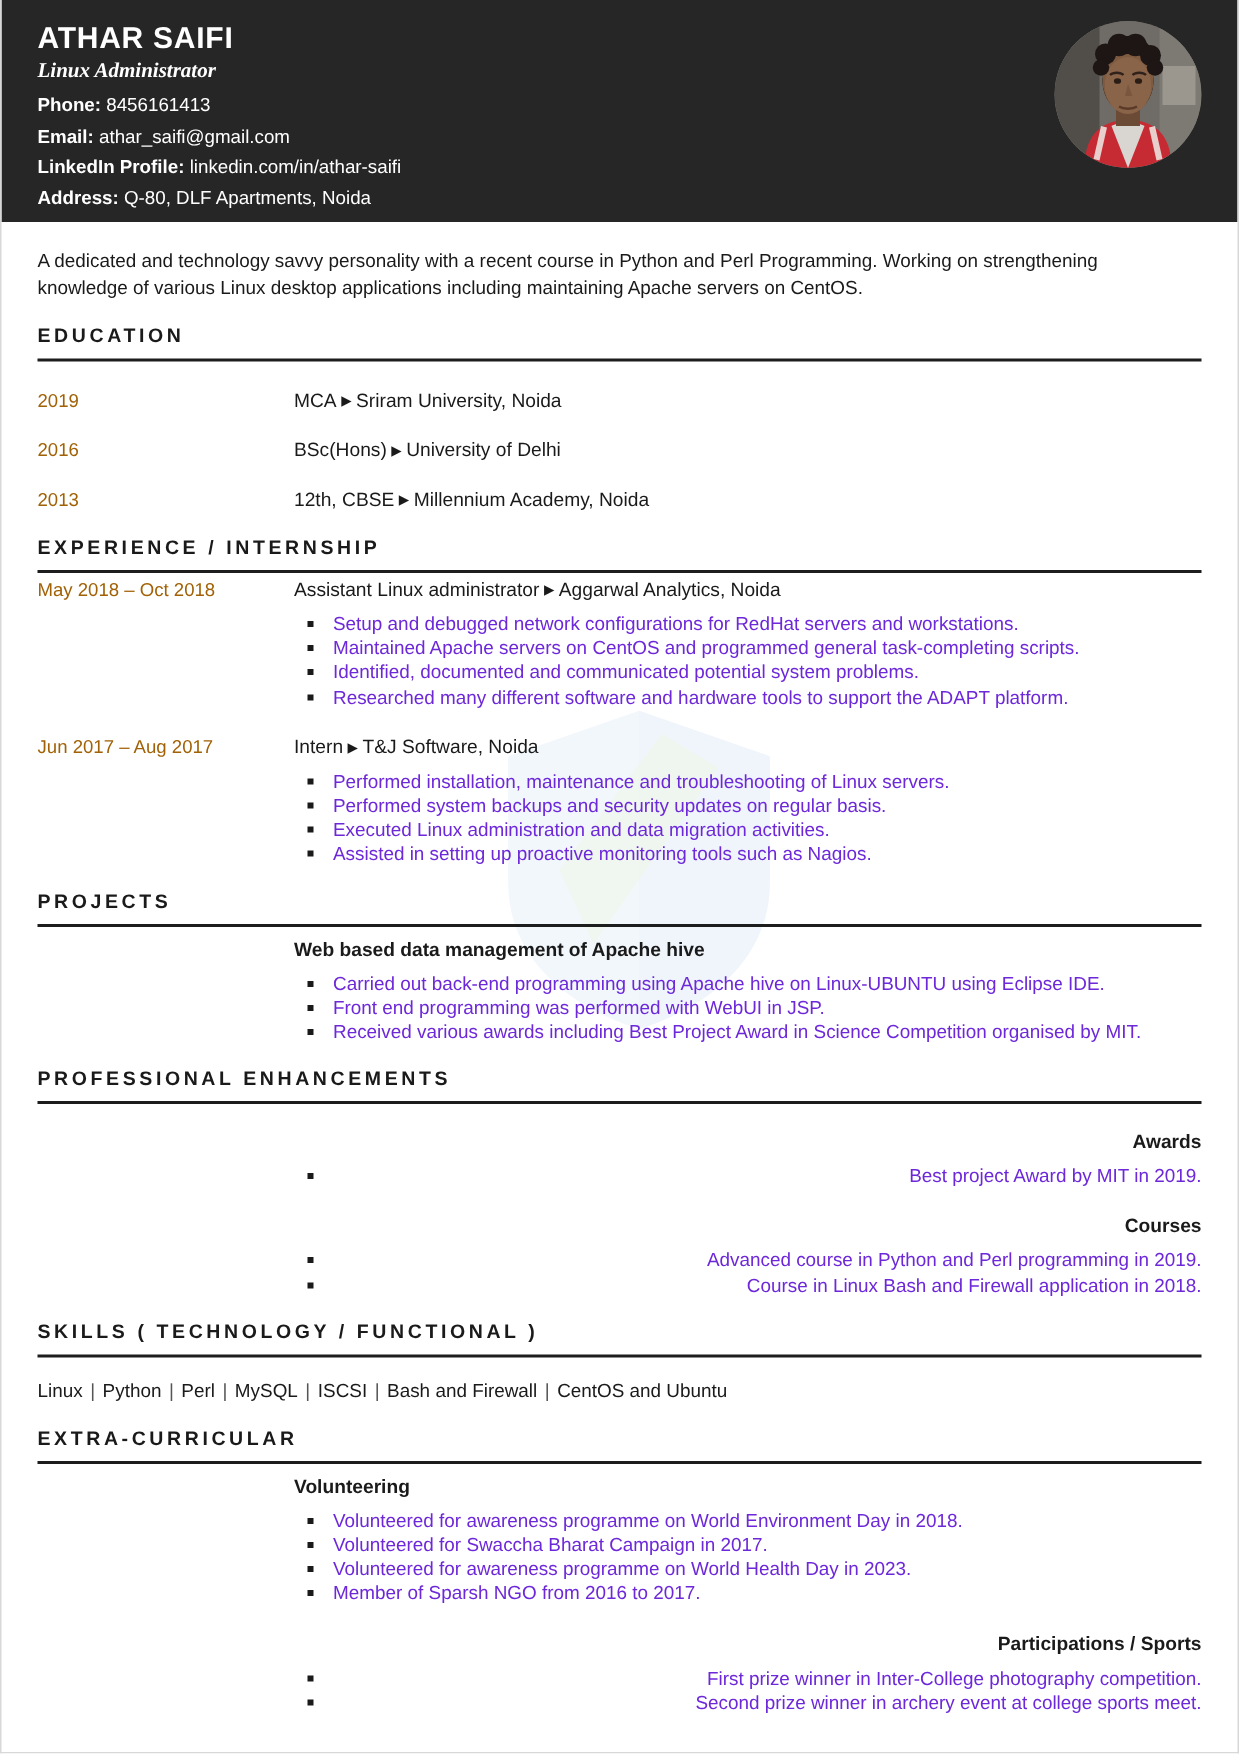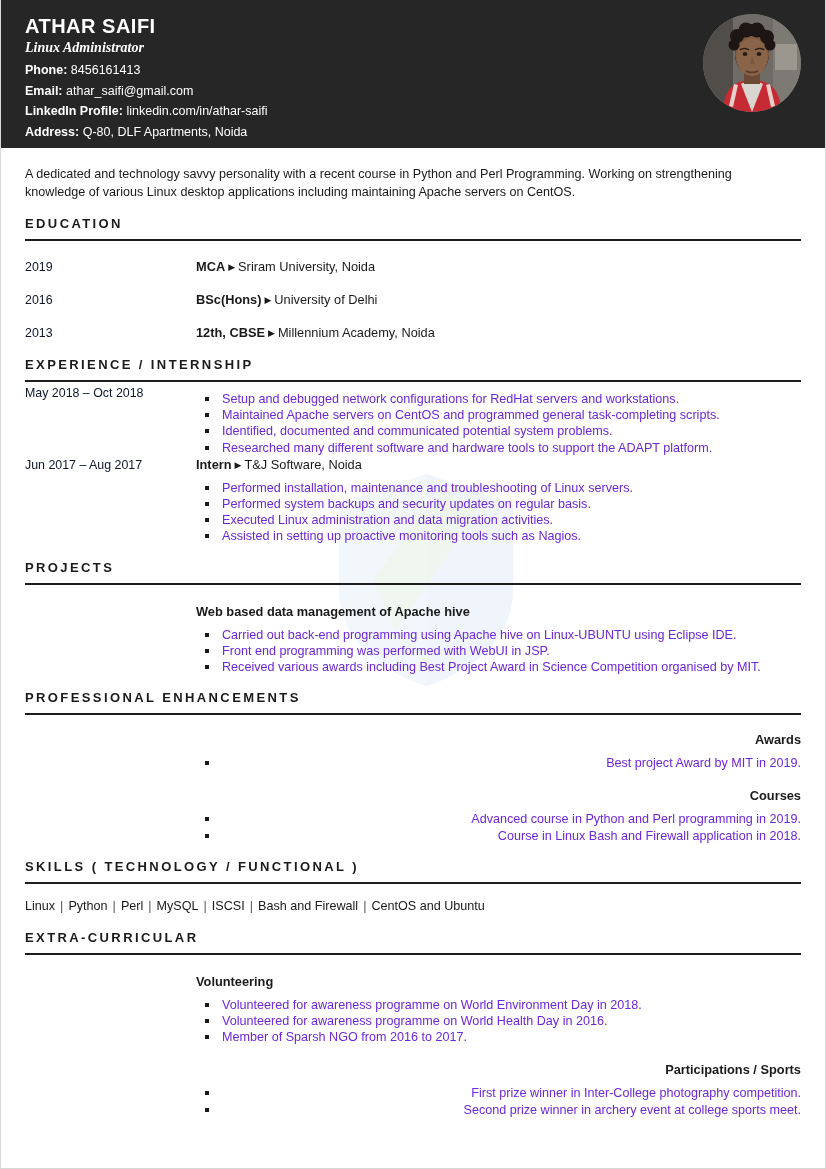--- a/index.html
+++ b/index.html
@@ -112,33 +112,33 @@
   
   .row {
     display: flex;
     align-items: flex-start;
   }
   .row-date {
     width: 171px;
     flex: 0 0 171px;
     font-size: 12.4px;
     line-height: 17px;
-    color: #0f172a;
+    color: #a16207;
     padding-top: 1px;
   }
   .row-main {
     flex: 1 1 auto;
     min-width: 0;
   }
   .entry-title {
     font-size: 12.8px;
     line-height: 17px;
     color: #1a1a1a;
   }
-  .entry-title .bold { font-weight: bold; }
+  .entry-title .bold { font-weight: normal; }
   .tri {
     display: inline-block;
     font-size: 9px;
     line-height: 9px;
     color: #1a1a1a;
     transform: translateY(-1px);
     margin: 0 3px;
   }
 
   ul.bullets {
@@ -166,40 +166,40 @@
   .sub-head {
     font-size: 12.8px;
     font-weight: bold;
     line-height: 17px;
     color: #1a1a1a;
   }
 
   .edu-row { margin-top: 15px; }
   .edu-row.first { margin-top: 17px; }
 
-  .exp-block { }
+  .exp-block { margin-top: 16px; }
   .exp-block.first { margin-top: 2px; }
 
   .skills-line {
     text-align: left;
     font-size: 12.6px;
     line-height: 18px;
     color: #1a1a1a;
     padding: 13px 0 0 0;
   }
   .skills-line .sep {
     color: #555555;
     padding: 0 5px;
   }
 
   .proj-wrap { padding-left: 171px; }
   .pe-wrap   { padding-left: 171px; }
   .ec-wrap   { padding-left: 171px; }
 
-  .pad-t-18 { padding-top: 18px; }
+  .pad-t-18 { padding-top: 6px; }
   .pad-t-16 { padding-top: 16px; text-align: right; }
 </style>
 </head>
 <body>
 
 <div class="page">
 
   <svg class="watermark" viewBox="0 0 100 116" xmlns="http://www.w3.org/2000/svg">
     <path d="M50 2 L96 18 L96 62 C96 90 74 106 50 114 C26 106 4 90 4 62 L4 18 Z" fill="#cfe0f2"></path>
     <path d="M50 2 L96 18 L96 62 C96 90 74 106 50 114 Z" fill="#c3dbf0"></path>
@@ -298,20 +298,23 @@
         </div>
       </div>
     </div>
 
     <div class="sec-title">EXPERIENCE / INTERNSHIP</div>
     <div class="sec-rule"></div>
 
     <div class="row exp-block first">
       <div class="row-date">May 2018 – Oct 2018</div>
       <div class="row-main">
+        <div class="entry-title">
+          <span class="bold">Assistant Linux administrator</span><span class="tri">▶</span><span>Aggarwal Analytics, Noida</span>
+        </div>
         <ul class="bullets">
           <li>Setup and debugged network configurations for RedHat servers and workstations.</li>
           <li>Maintained Apache servers on CentOS and programmed general task-completing scripts.</li>
           <li>Identified, documented and communicated potential system problems.</li>
           <li>Researched many different software and hardware tools to support the ADAPT platform.</li>
         </ul>
       </div>
     </div>
 
     <div class="row exp-block">
@@ -366,21 +369,22 @@
       <span>Linux</span><span class="sep">|</span><span>Python</span><span class="sep">|</span><span>Perl</span><span class="sep">|</span><span>MySQL</span><span class="sep">|</span><span>ISCSI</span><span class="sep">|</span><span>Bash and Firewall</span><span class="sep">|</span><span>CentOS and Ubuntu</span>
     </div>
 
     <div class="sec-title">EXTRA-CURRICULAR</div>
     <div class="sec-rule"></div>
 
     <div class="ec-wrap pad-t-18">
       <div class="sub-head">Volunteering</div>
       <ul class="bullets">
         <li>Volunteered for awareness programme on World Environment Day in 2018.</li>
-        <li>Volunteered for awareness programme on World Health Day in 2016.</li>
+        <li>Volunteered for Swaccha Bharat Campaign in 2017.</li>
+        <li>Volunteered for awareness programme on World Health Day in 2023.</li>
         <li>Member of Sparsh NGO from 2016 to 2017.</li>
       </ul>
     </div>
 
     <div class="ec-wrap pad-t-16">
       <div class="sub-head">Participations / Sports</div>
       <ul class="bullets">
         <li>First prize winner in Inter-College photography competition.</li>
         <li>Second prize winner in archery event at college sports meet.</li>
       </ul>

